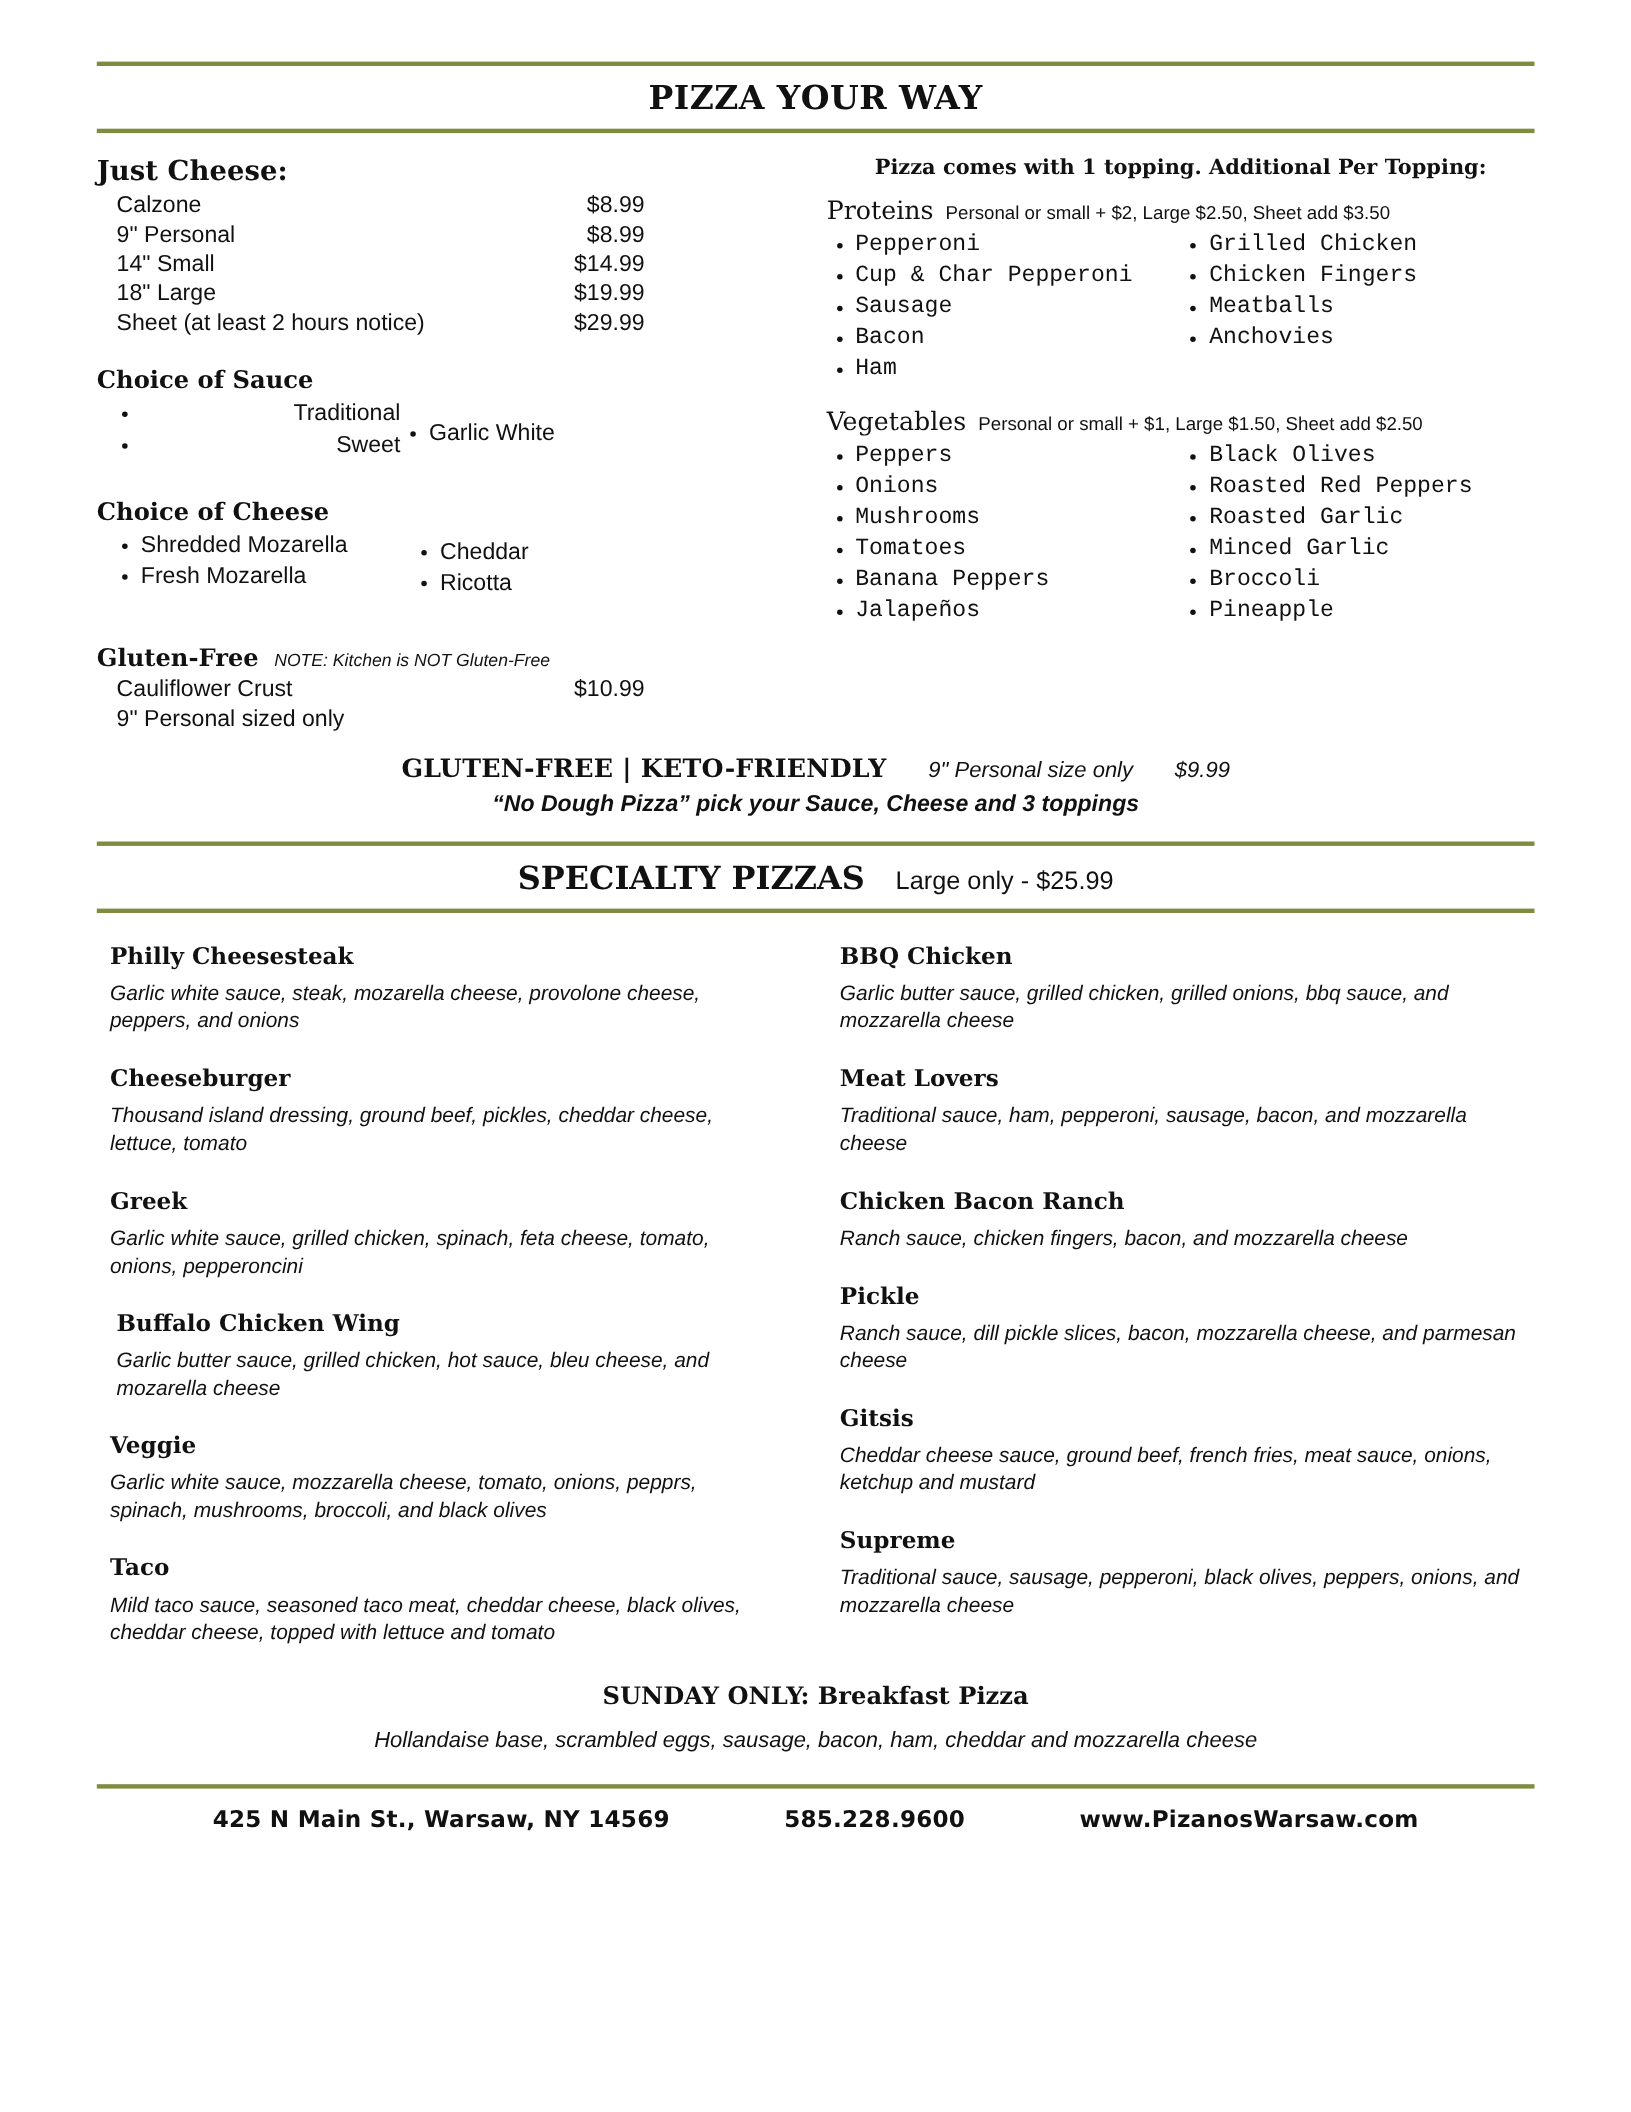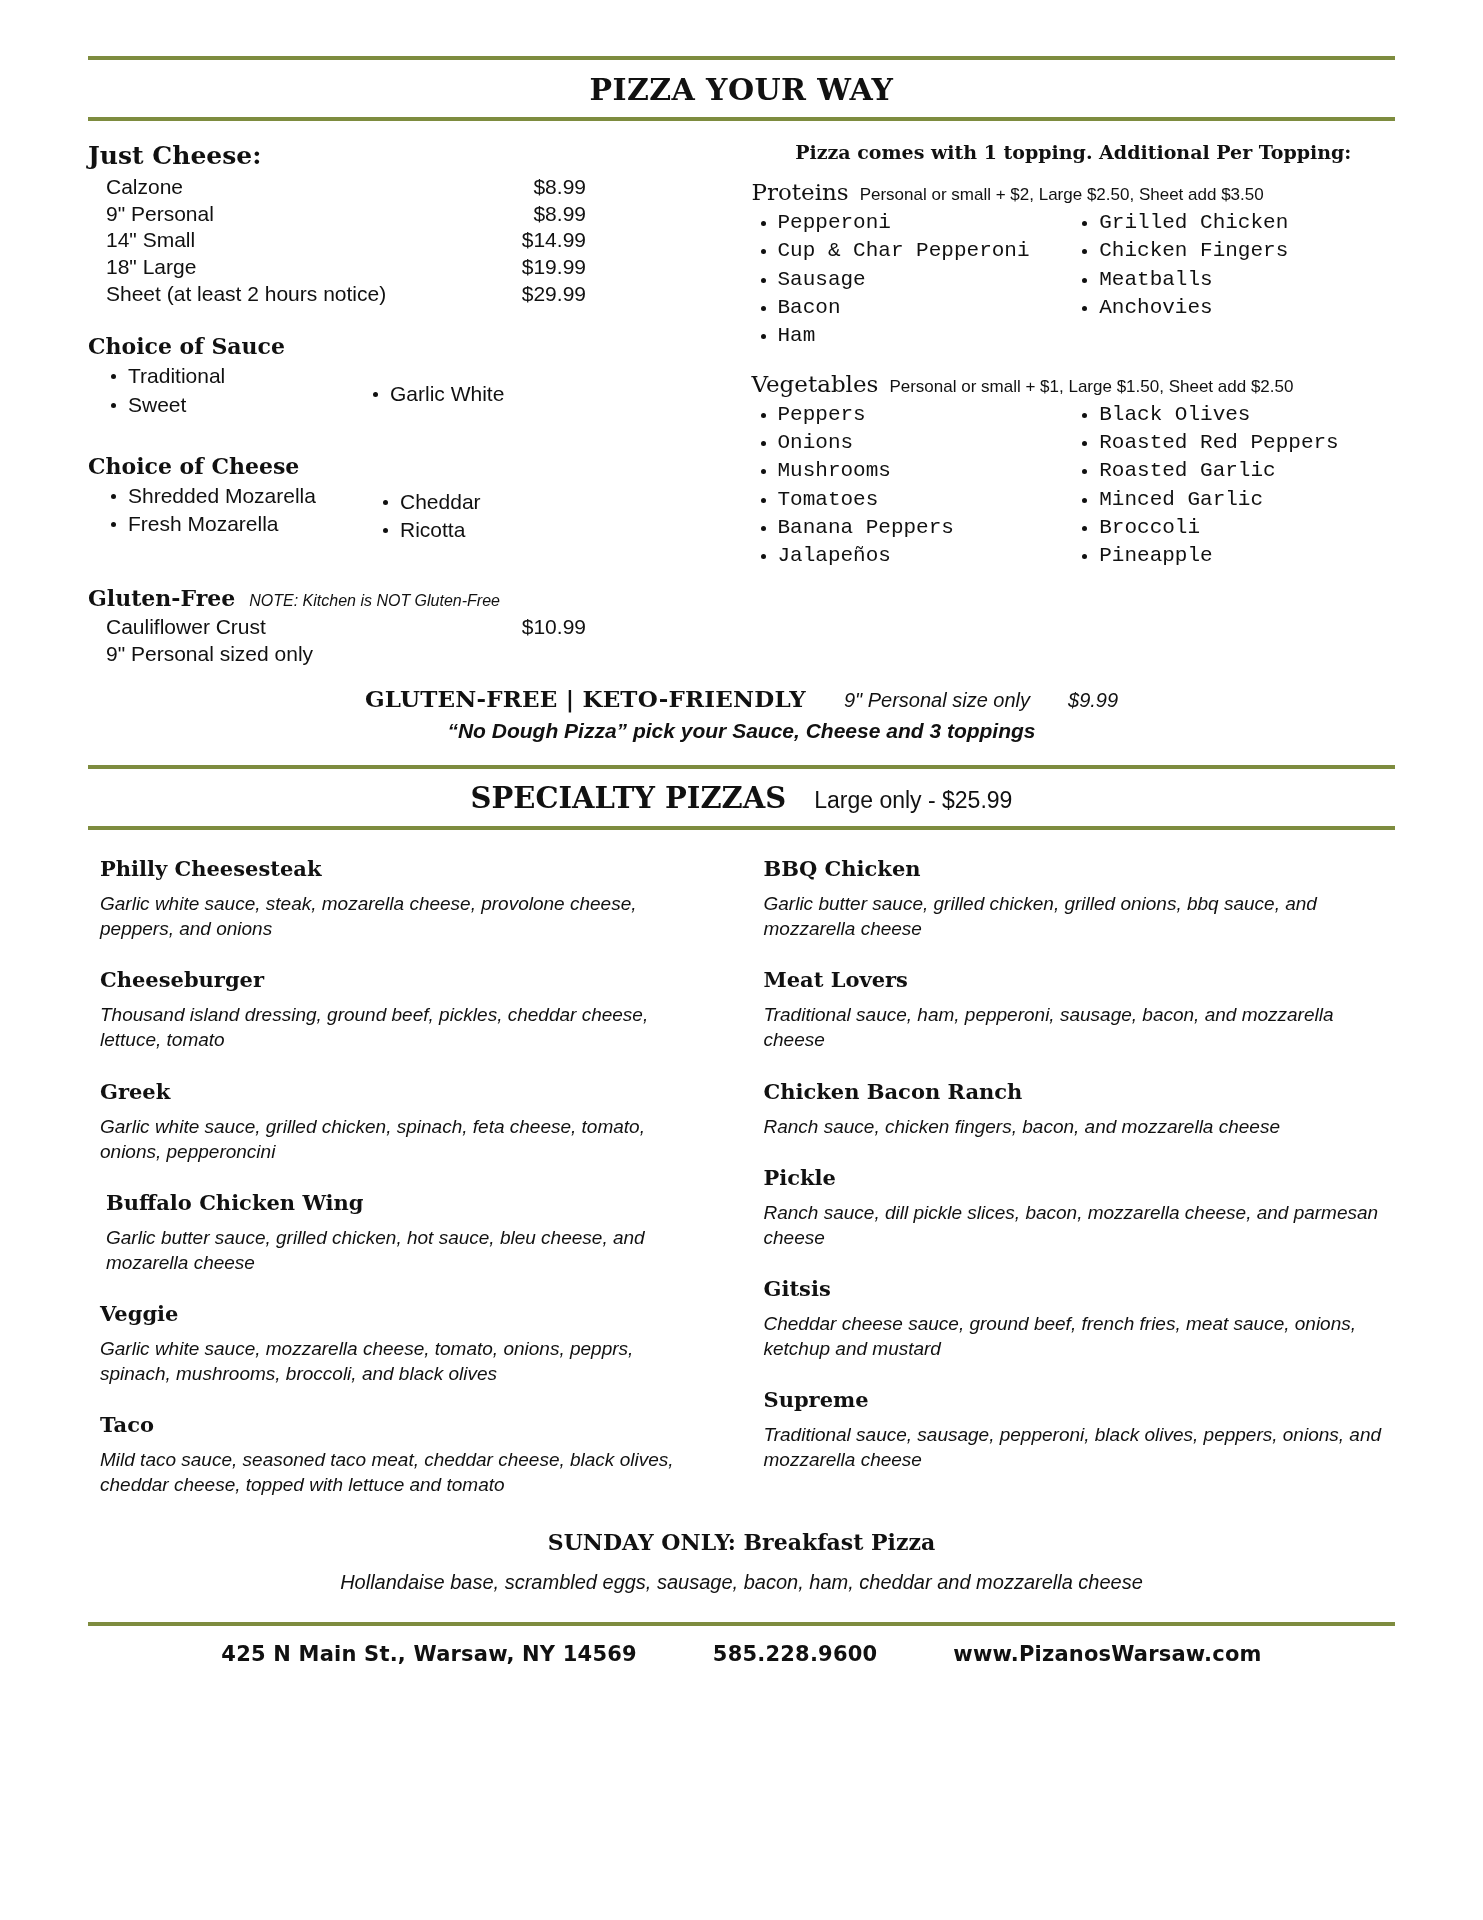--- a/index.html
+++ b/index.html
@@ -95,21 +95,21 @@
     border-radius: 50%;
     background: #111;
   }
 
   .twocol-bullets {
     display: flex;
   }
   .twocol-bullets > div { }
 
   .sauce-block { margin: 0 0 8px 14px; }
-  .sauce-left { width: 262px; }
+  .sauce-left { width: 262px; text-align: right; }
   .cheese-block { margin: 0 0 10px 14px; }
   .cheese-left { width: 272px; }
 
   .spacer-26 { height: 26px; }
 
   
   .gf-head-row {
     display: flex;
     align-items: baseline;
     gap: 14px;
@@ -242,21 +242,21 @@
     font-size: 20px;
     margin-top: 16px;
   }
 
   
   .footer-rule { margin-top: 28px; }
   .footer {
     display: flex;
     justify-content: center;
     align-items: baseline;
-    gap: 76px;
+    gap: 104px;
     padding-top: 16px;
     font-family: "DejaVu Sans", sans-serif;
     font-weight: bold;
     font-size: 21px;
     letter-spacing: 0.2px;
   }
 </style>
 </head>
 <body>
 

